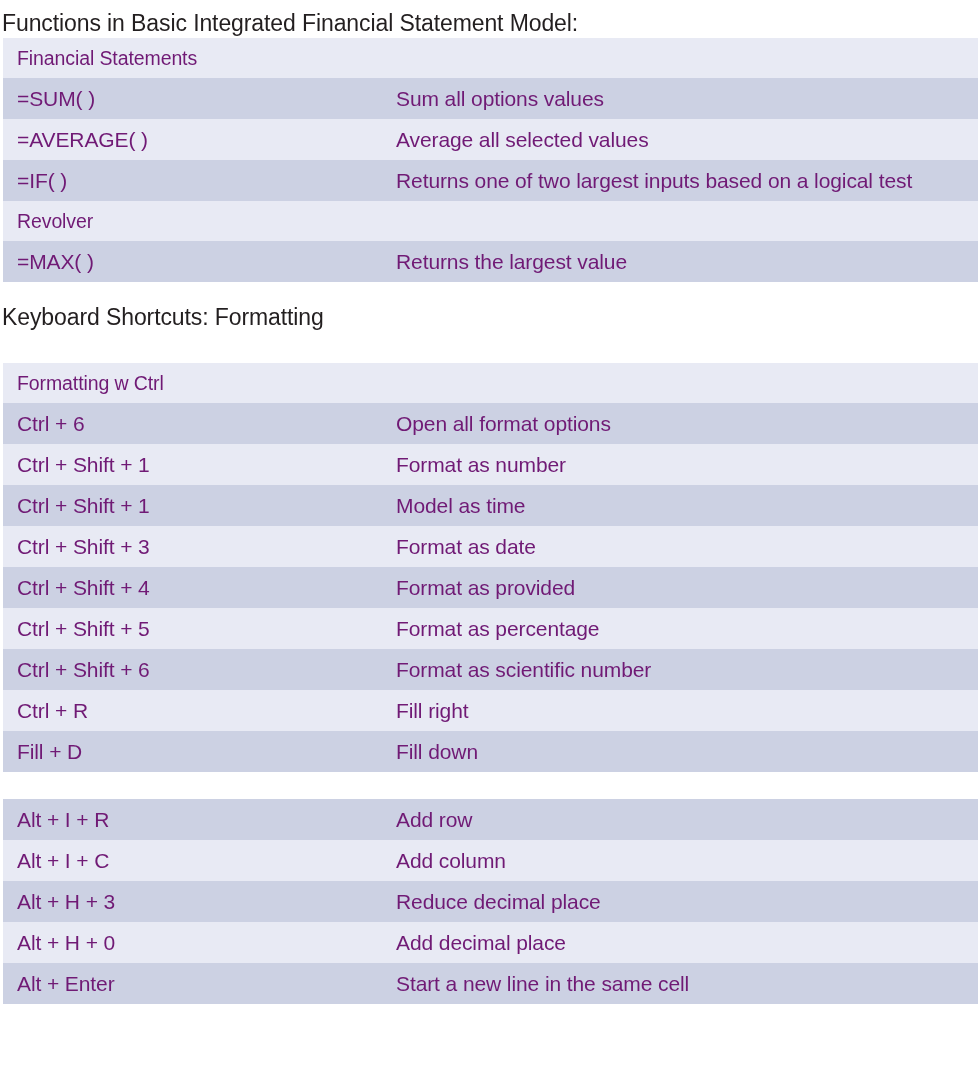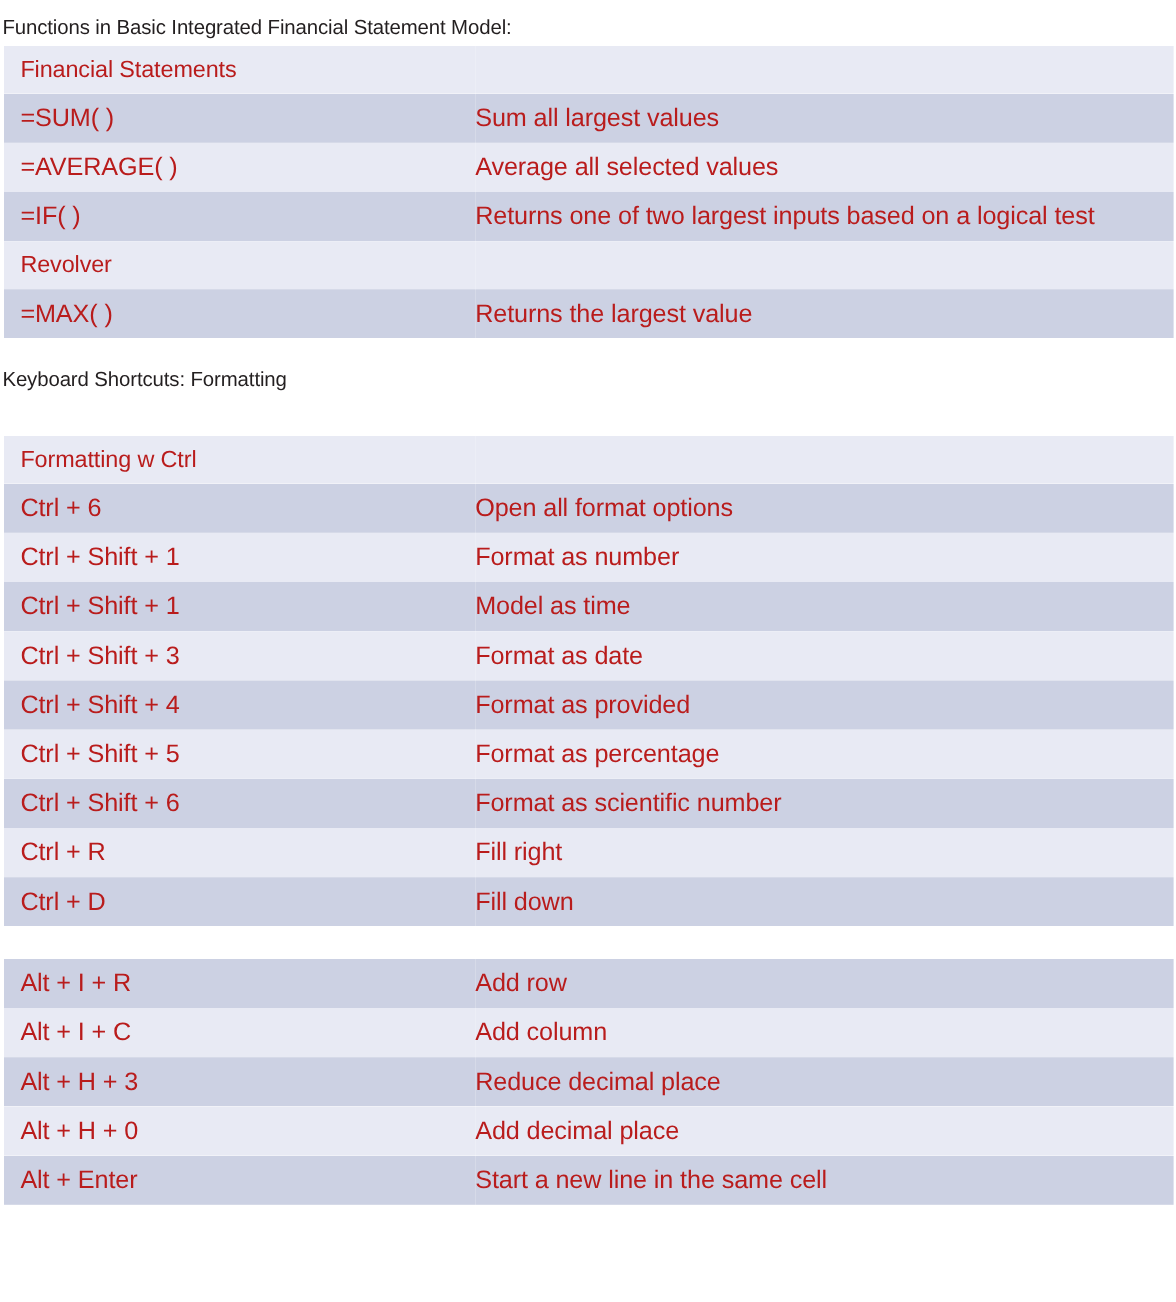--- a/index.html
+++ b/index.html
@@ -18,21 +18,21 @@
   .page {
     position: relative;
     width: 980px;
     height: 1085px;
     background: #ffffff;
     box-sizing: border-box;
   }
 
   
   .section-heading {
-    font-size: 17px;
+    font-size: 23px;
     font-weight: 400;
     color: #231f20;
     letter-spacing: -0.1px;
     margin: 0;
     padding: 1px 0 0 2px;
     white-space: nowrap;
   }
   #heading-functions {
     padding-top: 8px;
     line-height: 30px;
@@ -49,21 +49,21 @@
     border-collapse: collapse;
     table-layout: fixed;
   }
   .ref-table tr { height: 41px; }
   .ref-table td {
     padding: 0;
     vertical-align: middle;
     font-size: 21px;
     font-weight: 400;
     letter-spacing: -0.1px;
-    color: #b91c1c;
+    color: #701a75;
     white-space: nowrap;
     overflow: hidden;
   }
   .col-key   { width: 379px; padding-left: 14px !important; }
   .col-desc  { width: 582px; }
 
   
   tr.row-head  { background: #e8eaf4; height: 40px; }
   tr.row-light { background: #e8eaf4; }
   tr.row-dark  { background: #ccd1e3; }
@@ -87,21 +87,21 @@
   <table class="ref-table">
     <tbody>
 
       <tr class="row-head">
         <td class="col-key">Financial Statements</td>
         <td class="col-desc"></td>
       </tr>
 
       <tr class="row-dark">
         <td class="col-key">=SUM( )</td>
-        <td class="col-desc">Sum all largest values</td>
+        <td class="col-desc">Sum all options values</td>
       </tr>
 
       <tr class="row-light">
         <td class="col-key">=AVERAGE( )</td>
         <td class="col-desc">Average all selected values</td>
       </tr>
 
       <tr class="row-dark">
         <td class="col-key">=IF( )</td>
         <td class="col-desc">Returns one of two largest inputs based on a logical test</td>
@@ -166,21 +166,21 @@
         <td class="col-key">Ctrl + Shift + 6</td>
         <td class="col-desc">Format as scientific number</td>
       </tr>
 
       <tr class="row-light">
         <td class="col-key">Ctrl + R</td>
         <td class="col-desc">Fill right</td>
       </tr>
 
       <tr class="row-dark">
-        <td class="col-key">Ctrl + D</td>
+        <td class="col-key">Fill + D</td>
         <td class="col-desc">Fill down</td>
       </tr>
 
     </tbody>
   </table>
 
   <div class="gap-mid"></div>
 
   <table class="ref-table">
     <tbody>

